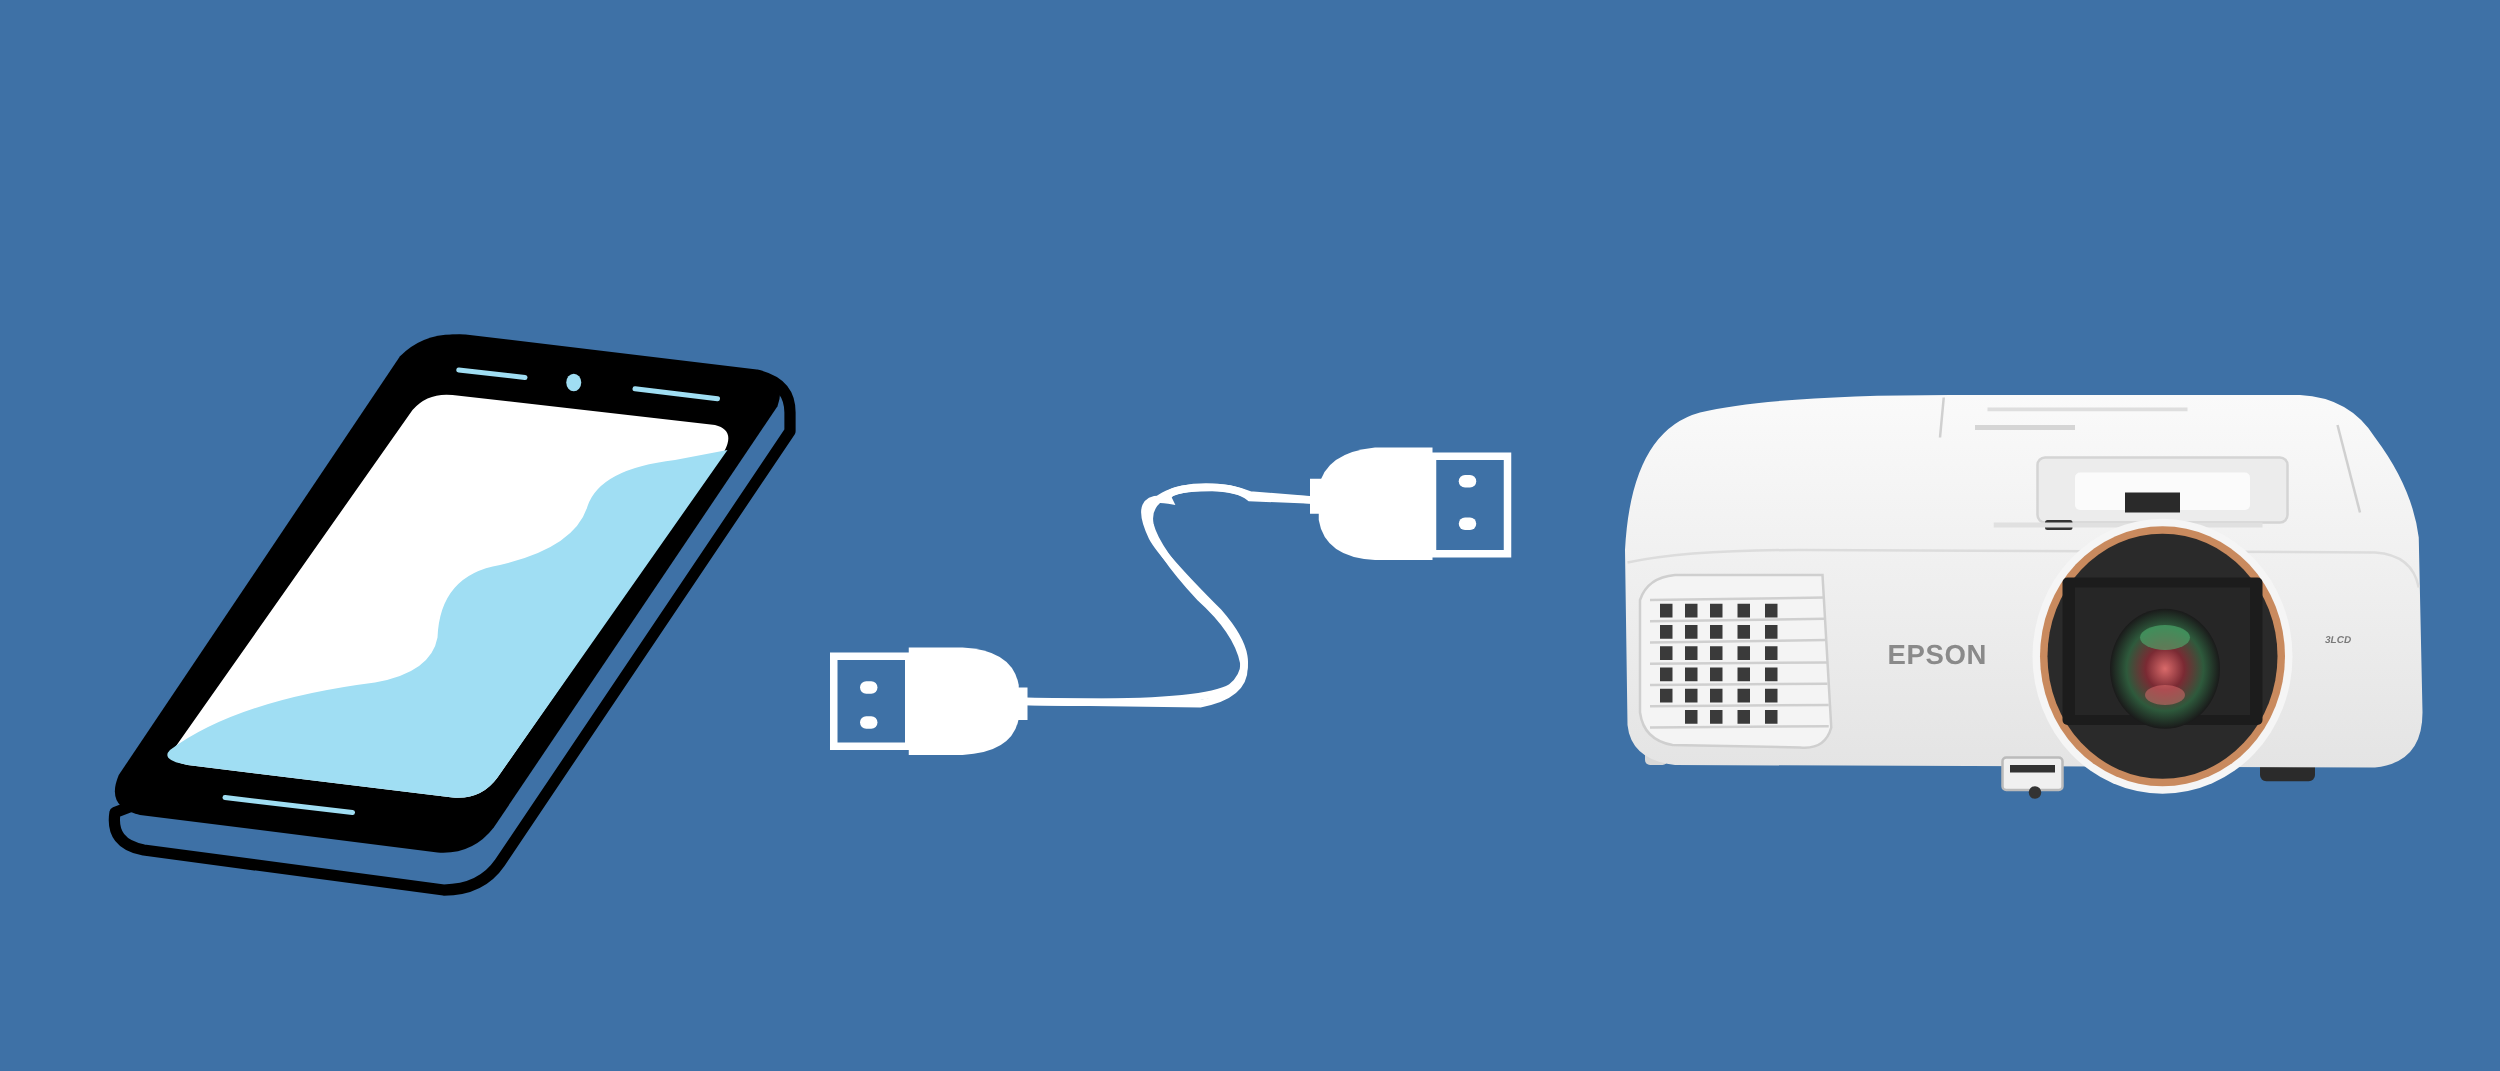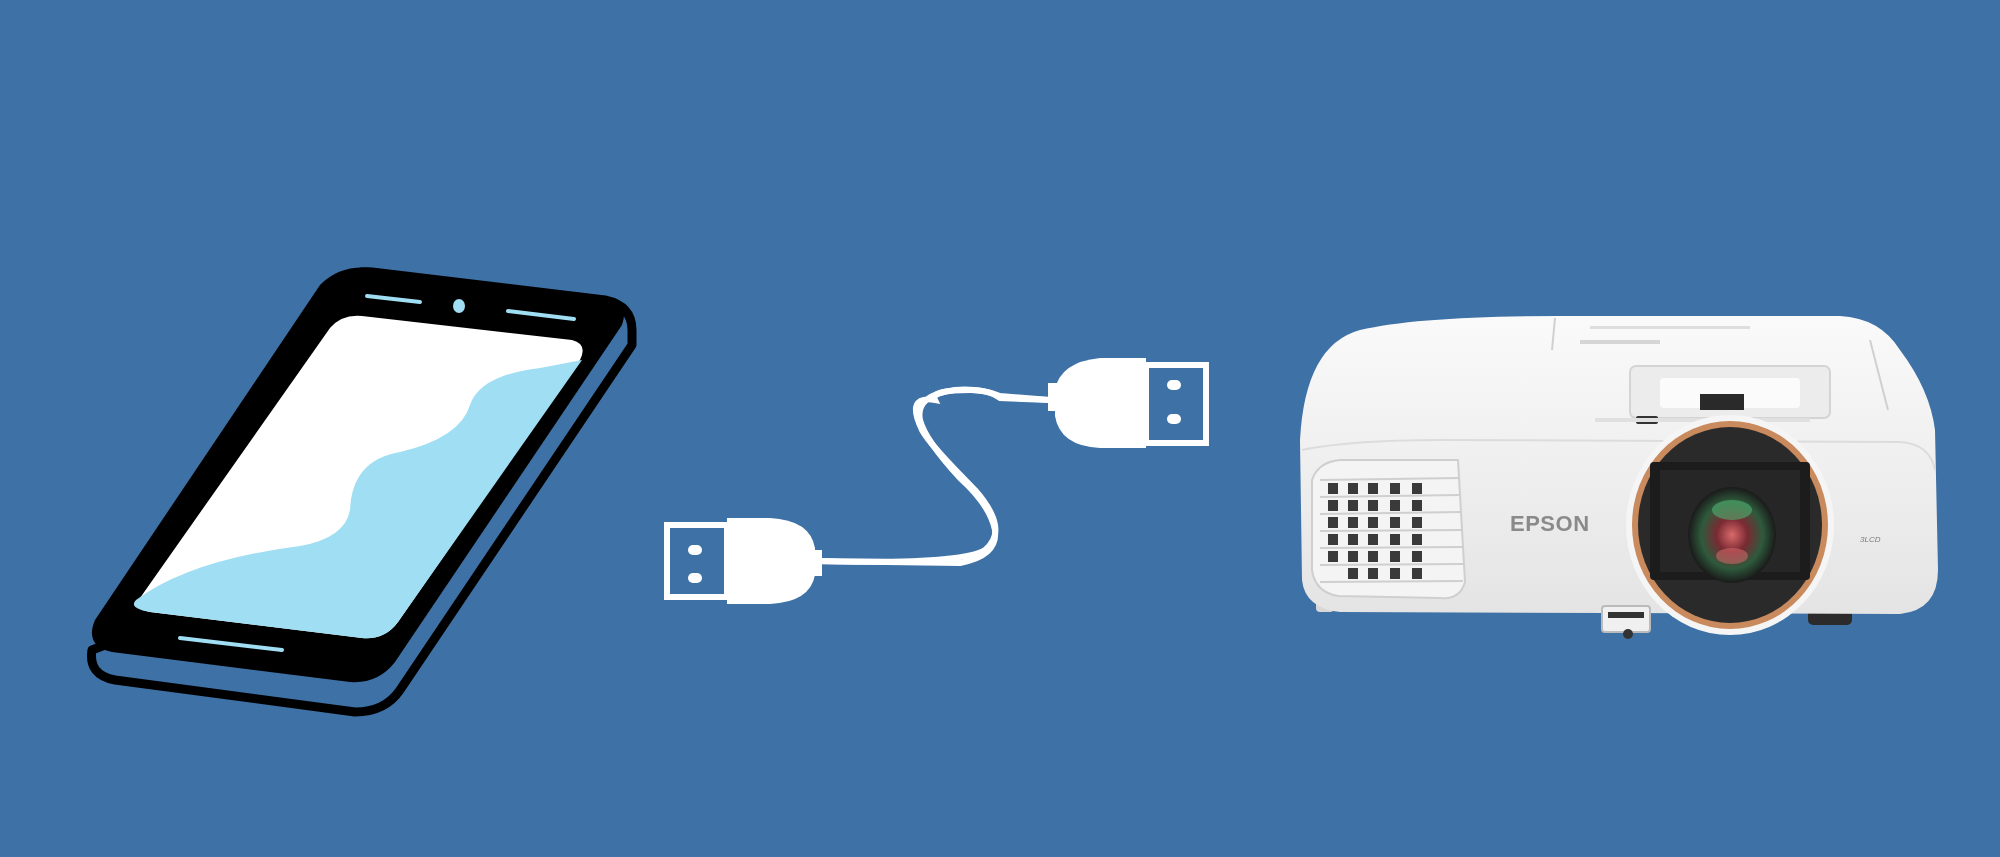--- a/index.html
+++ b/index.html
@@ -15,22 +15,22 @@
       position: absolute;
       left: 1510px; top: 511px;
       font-family: "Liberation Sans", sans-serif;
       font-weight: bold;
       font-size: 22px;
       color: #8a8a8a;
       letter-spacing: 0.5px;
     }
     .badge {
       position: absolute;
-      left: 1860px; top: 535px;
-      font-size: 8px; font-weight: normal; font-style: italic;
+      left: 1860px; top: 507px;
+      font-size: 8px; font-weight: bold; font-style: italic;
       color: #7a7a7a;
     }
   </style>
 </head>
 <body>
 
 <div class="stage">
 
   <svg width="2000" height="857">
 

